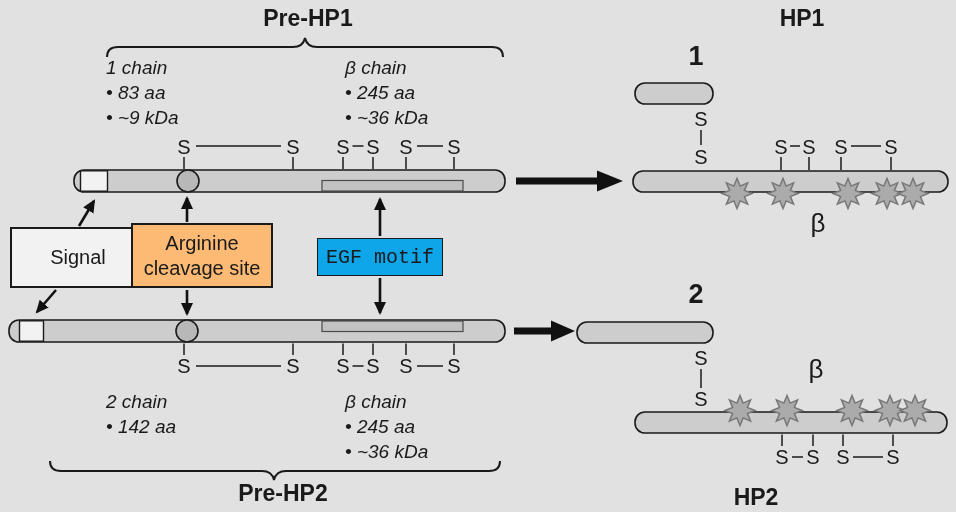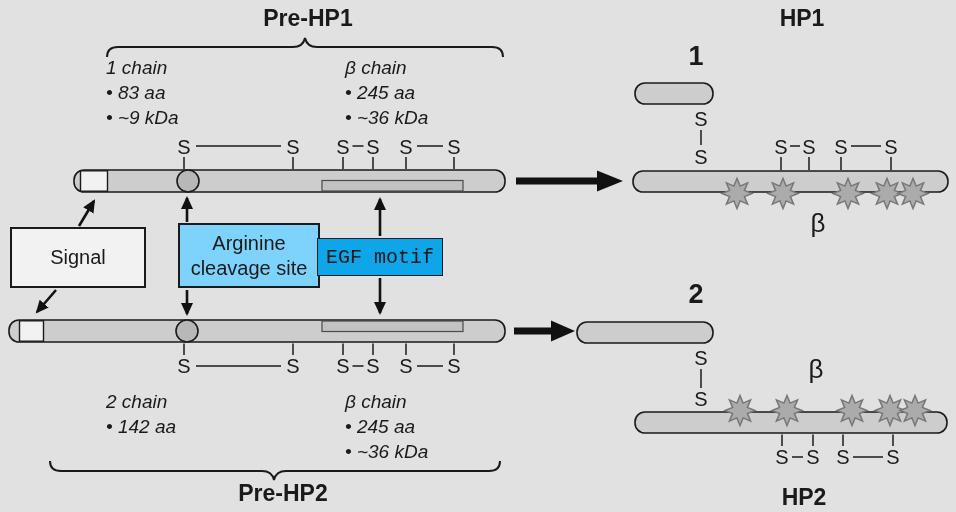--- a/index.html
+++ b/index.html
@@ -13,21 +13,21 @@
   .bignum{font-weight:bold;font-size:27px;transform:translateX(-50%);}
   .beta{font-size:26px;transform:translate(-50%,-50%);}
   .s{font-size:20px;transform:translate(-50%,-50%);color:#1a1a1a;}
   .info{font-size:19px;line-height:25px;font-style:italic;}
   .callout{
     position:absolute;border:2px solid #1a1a1a;box-sizing:border-box;
     display:flex;flex-direction:column;align-items:center;justify-content:center;
     text-align:center;font-size:20px;line-height:25px;
   }
   .callout.signal{background:#f2f2f2;}
-  .callout.arginine{background:#7dd3fc;margin-left:47px;}
+  .callout.arginine{background:#fdba74;}
   .callout.egf{background:#0ea5e9;border-width:1.6px;font-family:Liberation Mono, monospace;}
 </style>
 </head>
 <body>
 
 <div id="figure">
 
   <svg id="overlay" width="956" height="512" viewBox="0 0 956 512">
     <defs>
       <marker id="ah" markerUnits="userSpaceOnUse" markerWidth="16" markerHeight="14" refX="11" refY="6" orient="auto">
@@ -126,21 +126,21 @@
     <line x1="56" y1="290" x2="37" y2="312" stroke="#111" stroke-width="2.6" marker-end="url(#ah)"></line>
     <line x1="187" y1="222" x2="187" y2="198" stroke="#111" stroke-width="2.6" marker-end="url(#ah)"></line>
     <line x1="187" y1="290" x2="187" y2="314" stroke="#111" stroke-width="2.6" marker-end="url(#ah)"></line>
     <line x1="380" y1="236" x2="380" y2="199" stroke="#111" stroke-width="2.6" marker-end="url(#ah)"></line>
     <line x1="380" y1="278" x2="380" y2="313" stroke="#111" stroke-width="2.6" marker-end="url(#ah)"></line>
   </svg>
 
   <div class="txt title" style="left:308px;top:5px">Pre-HP1</div>
   <div class="txt title" style="left:802px;top:5px">HP1</div>
   <div class="txt title" style="left:283px;top:480px">Pre-HP2</div>
-  <div class="txt title" style="left:804px;top:484px">HP2</div>
+  <div class="txt title" style="left:756px;top:484px">HP2</div>
   <div class="txt bignum" style="left:696px;top:41px">1</div>
   <div class="txt bignum" style="left:696px;top:279px">2</div>
   <div class="txt beta" style="left:818px;top:223px">β</div>
   <div class="txt beta" style="left:816px;top:369px">β</div>
 
   <div class="txt info" style="left:106px;top:55px">
     <div>1 chain</div>
     <div>• 83 aa</div>
     <div>• ~9 kDa</div>
   </div>

